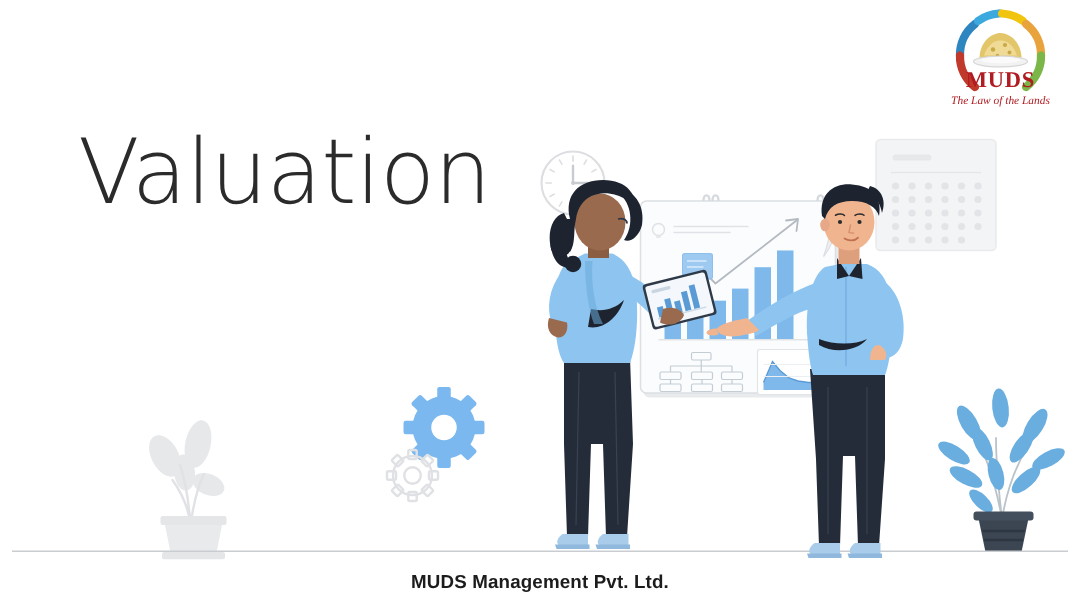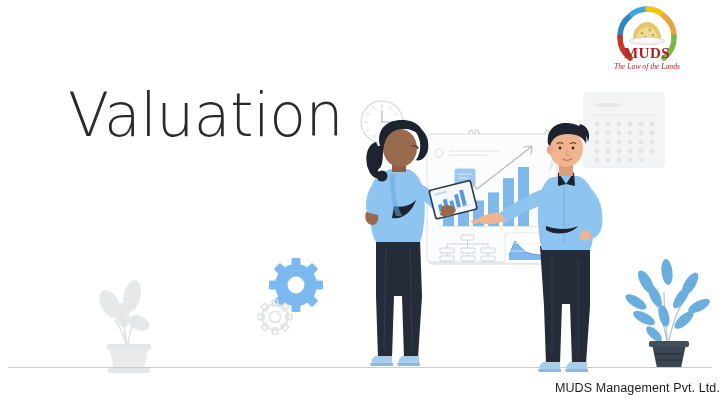--- a/index.html
+++ b/index.html
@@ -16,50 +16,49 @@
     background: #ffffff;
     overflow: hidden;
   }
 
   
   #title-block {
     position: absolute;
     left: 52px; top: 82px;
     width: 330px;
     z-index: 30;
-    margin-left: 16px;
   }
   .title-line {
     font-family: "DejaVu Sans", sans-serif;
     font-weight: 300;
     font-size: 60px;
     line-height: 66px;
     letter-spacing: -0.5px;
     color: #2b2b2b;
     white-space: nowrap;
   }
 
   
   #footer-caption {
     position: absolute;
     left: 0; right: 0;
     top: 381px;
-    text-align: right;
+    text-align: center;
     font-family: "Liberation Sans", sans-serif;
-    font-weight: normal;
+    font-weight: bold;
     font-size: 12.5px;
     letter-spacing: 0.1px;
     color: #1c1c1c;
     z-index: 40;
   }
 
   
   #logo {
     position: absolute;
-    right: 20px; top: 4px;
+    right: 0; top: 4px;
     width: 100px; height: 72px;
     z-index: 50;
   }
   #logo svg { display:block; width:100%; height:100%; }
 
   
   #ground-line {
     position: absolute;
     left: 8px; right: 8px;
     top: 367px;

